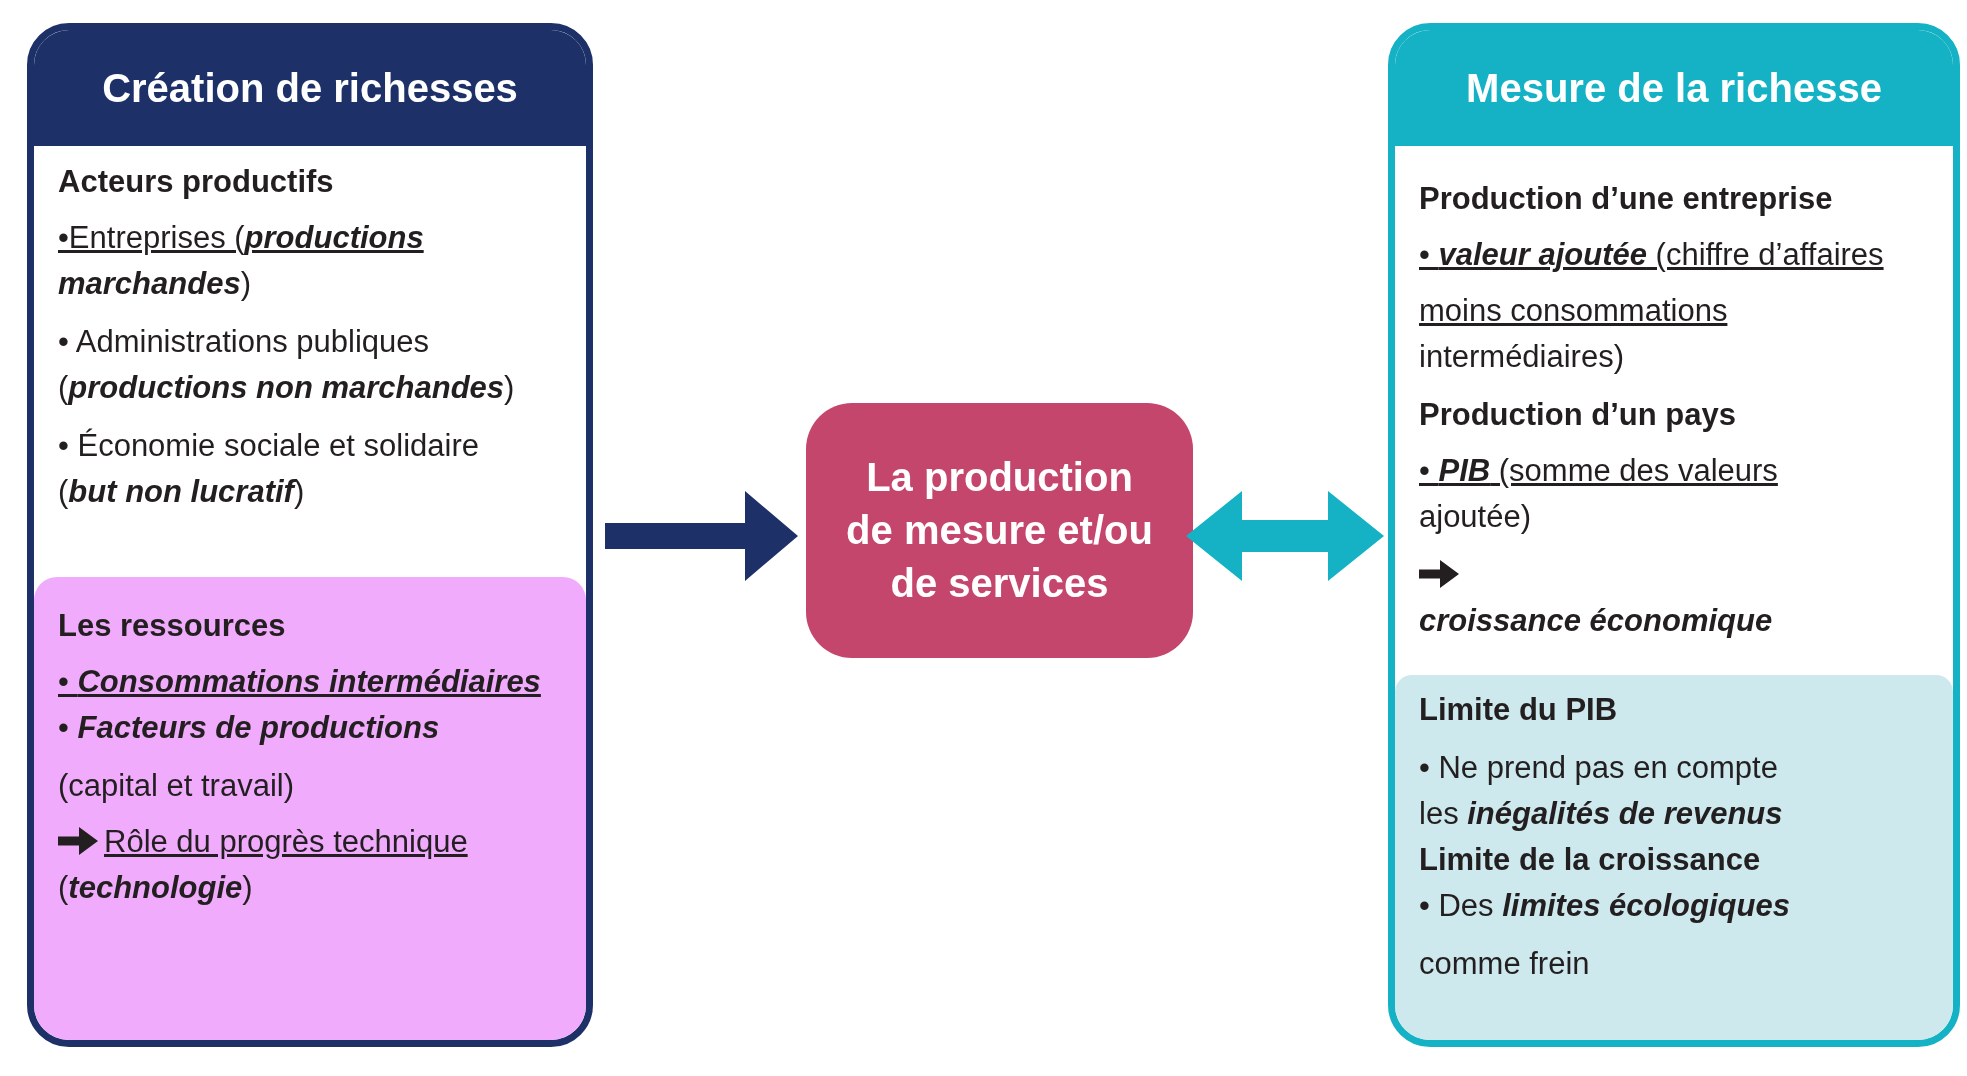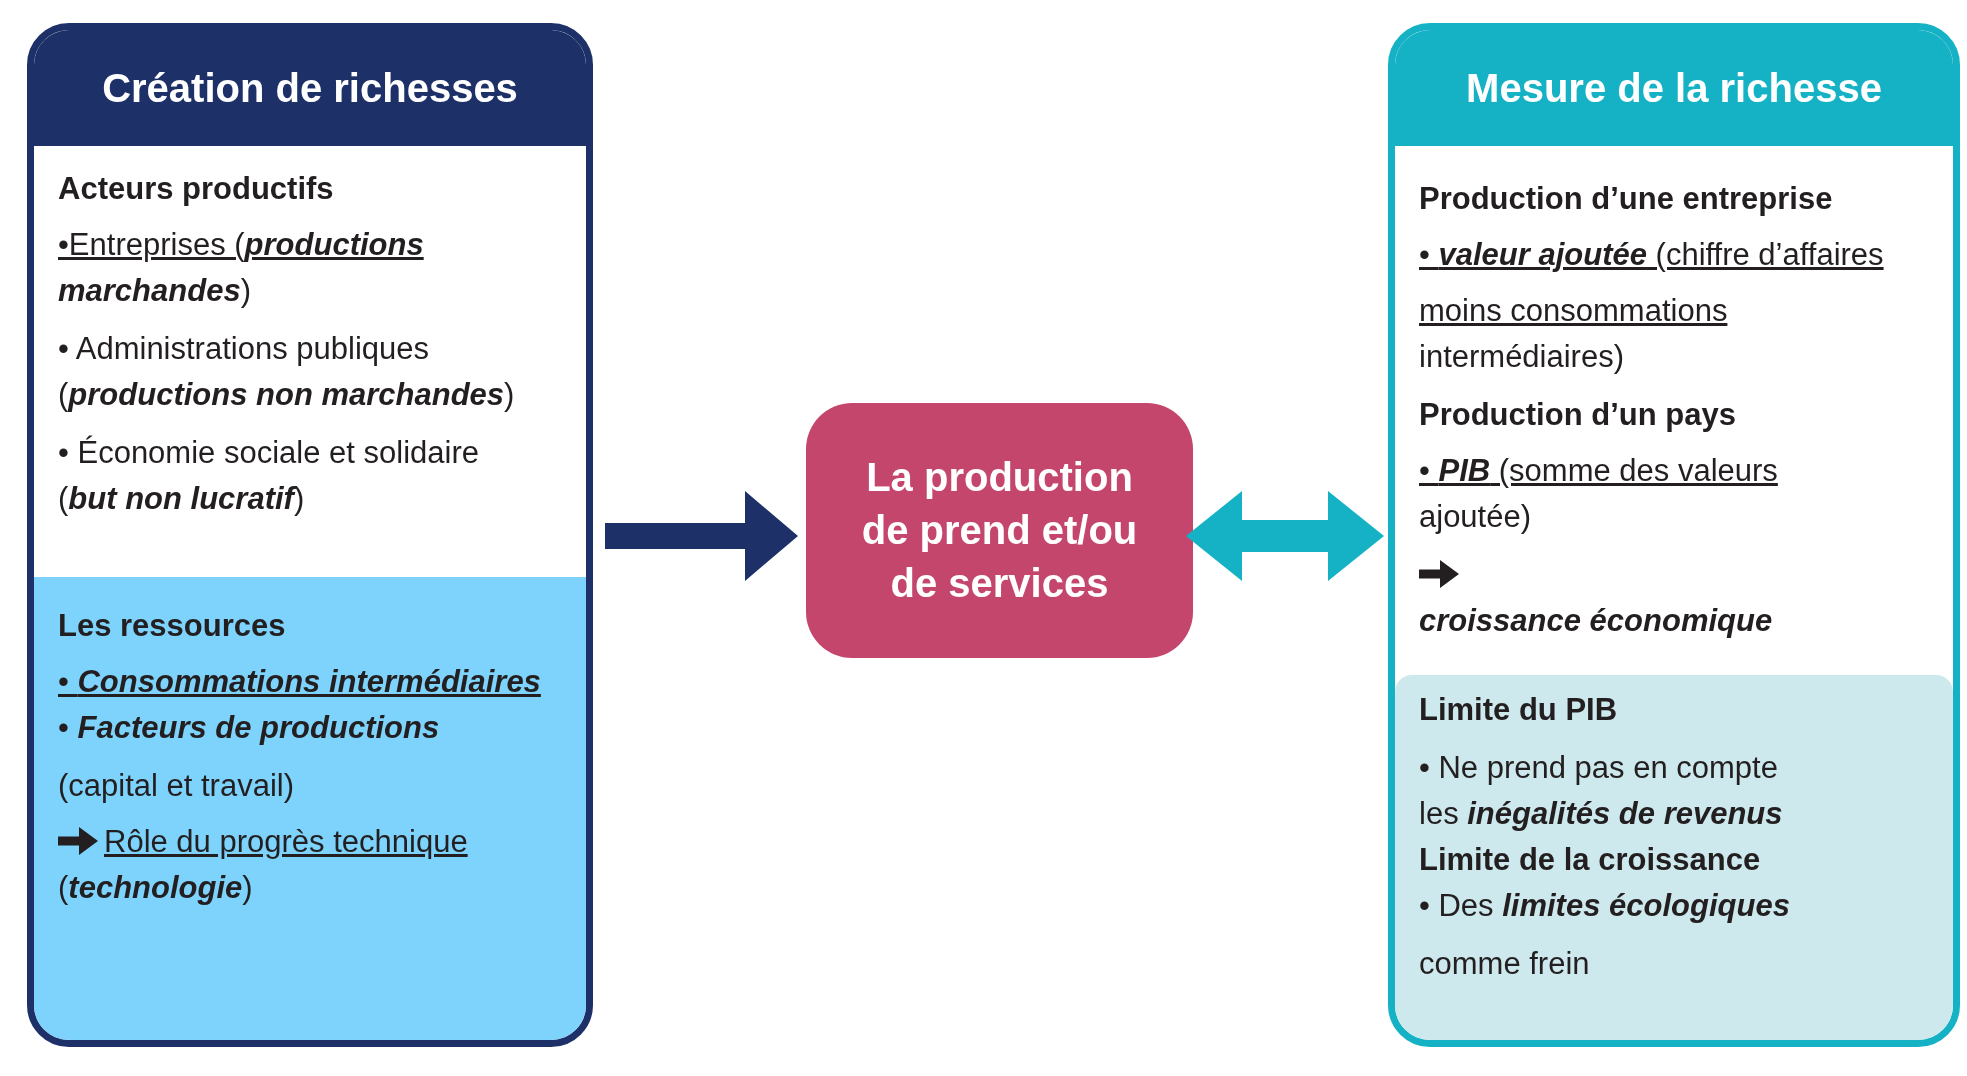--- a/index.html
+++ b/index.html
@@ -30,22 +30,22 @@
     display: flex; align-items: center; justify-content: center;
     color: #ffffff;
     font-weight: bold;
     font-size: 40px;
     white-space: nowrap;
   }
   .hdr-navy { background: #1d3168; }
   .hdr-teal { background: #15b2c5; }
 
   .panel-section { flex: 0 0 auto; padding-left: 24px; padding-right: 4px; }
-  .sec-actors    { height: 431px; background: #ffffff; padding-top: 20px; }
-  .sec-resources { flex: 1 1 auto; background: #7dd3fc; padding-top: 26px; }
+  .sec-actors    { height: 431px; background: #ffffff; padding-top: 13px; }
+  .sec-resources { flex: 1 1 auto; background: #f0abfc; padding-top: 26px; border-radius: 23px; }
   .sec-measure   { height: 529px; background: #ffffff; padding-top: 30px; }
   .sec-limits    { flex: 1 1 auto; background: #cde9ed; padding-top: 12px; border-radius: 17px; }
 
   .line {
     margin: 0;
     font-size: 31px;
     line-height: 46px;
     white-space: nowrap;
   }
   .line.gap-sm { margin-top: 10px; text-decoration: underline; }
@@ -106,21 +106,21 @@
       <p class="line"><span class="seg-plain">(</span><span class="seg-bi">technologie</span><span class="seg-plain">)</span></p>
     </div>
 </section>
 
 <svg class="flow-arrow flow-arrow-left" width="193" height="90" viewBox="0 0 193 90">
   <polygon points="0,32 140,32 140,0 193,45 140,90 140,58 0,58" fill="#1d3168"></polygon>
 </svg>
 
 <div class="center-box">
     <p class="line"><span class="seg-title">La production</span></p>
-    <p class="line"><span class="seg-title">de prend et/ou</span></p>
+    <p class="line"><span class="seg-title">de mesure et/ou</span></p>
     <p class="line"><span class="seg-title">de services</span></p>
   </div>
 
 <svg class="flow-arrow flow-arrow-double" width="198" height="90" viewBox="0 0 198 90">
   <polygon points="0,45 56,0 56,29 142,29 142,0 198,45 142,90 142,61 56,61 56,90" fill="#15b2c5"></polygon>
 </svg>
 
 <section class="panel panel-right">
   <header class="panel-header hdr-teal">
     <span>Mesure de la richesse</span>

